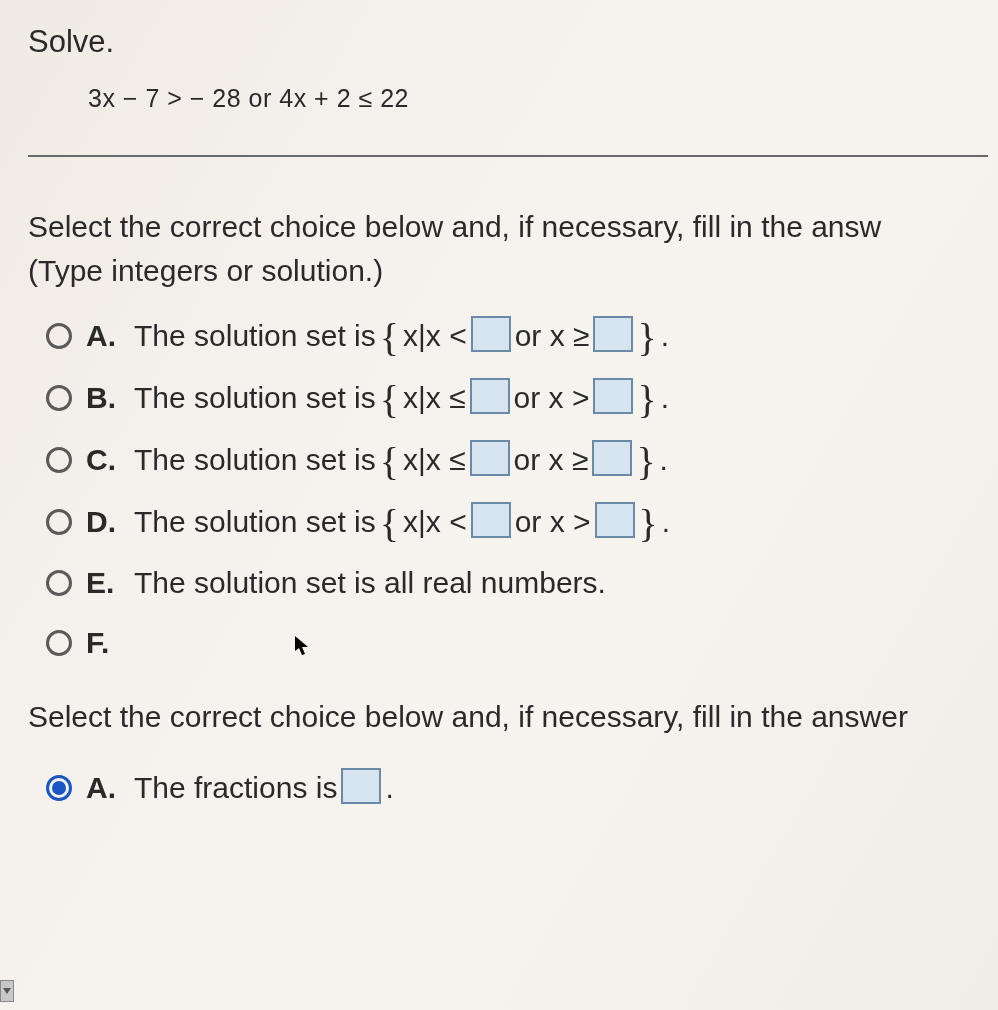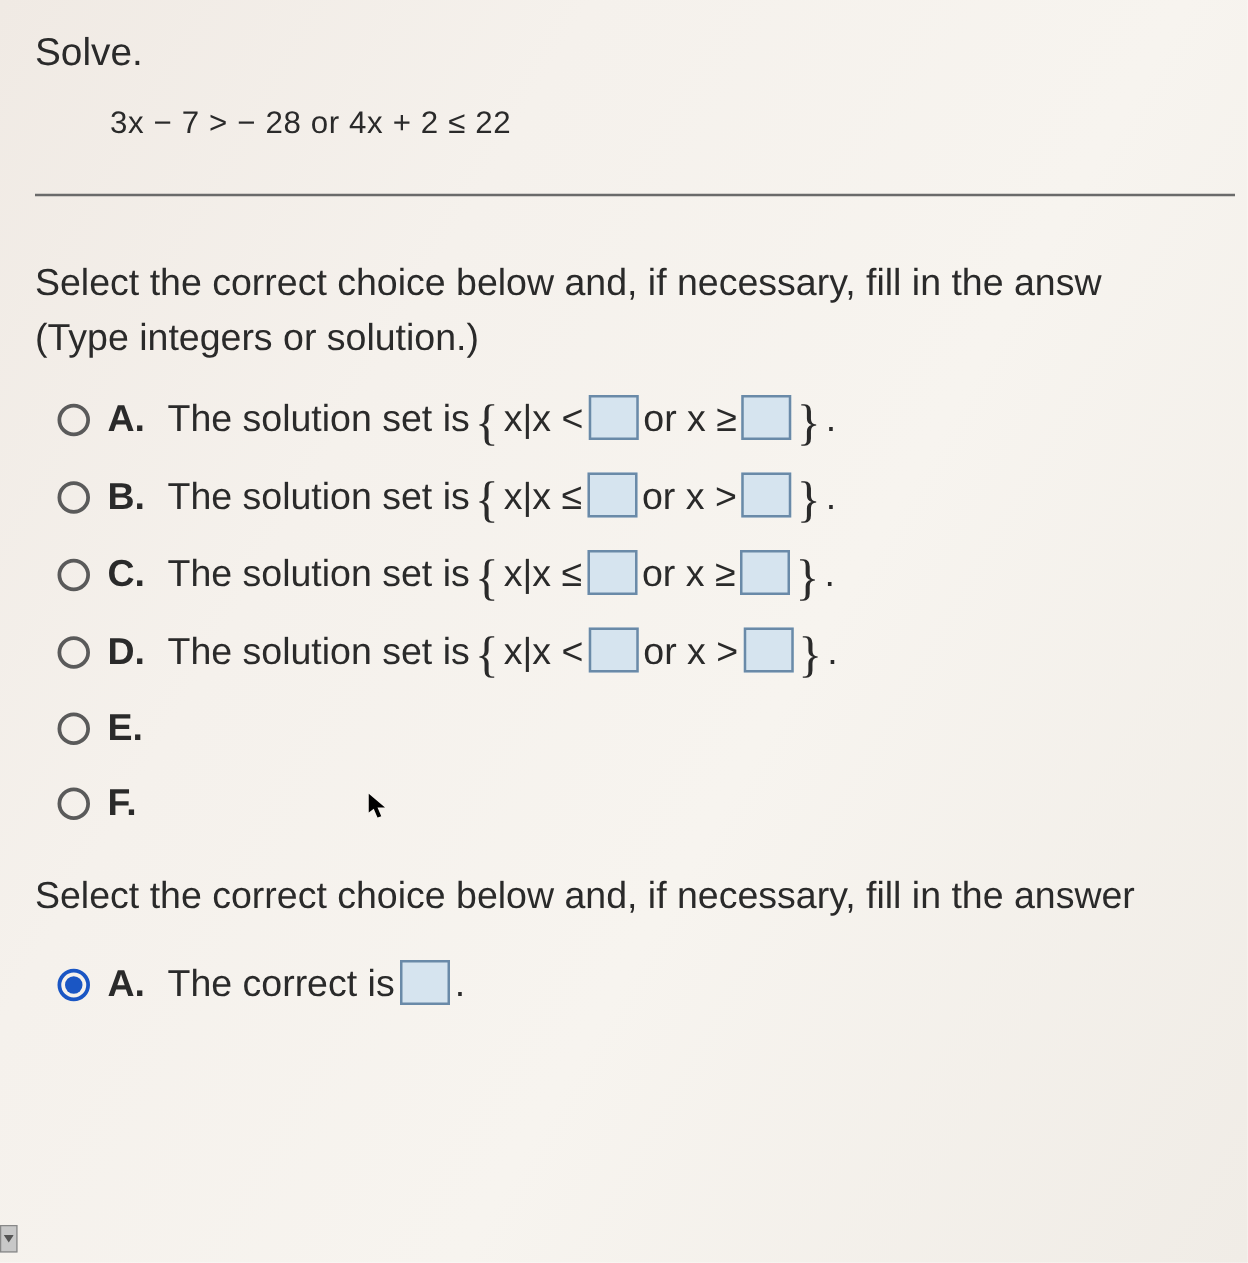--- a/index.html
+++ b/index.html
@@ -204,20 +204,21 @@
         <span> or x &gt; </span>
         <span class="answer-box"></span>
         <span class="brace">}</span>
           <span>.</span>
       </span>
     </div>
 
     <div class="choice-row">
       <span class="radio"></span>
       <span class="choice-letter">E.</span>
+      <span class="choice-text">The solution set is all real numbers.</span>
     </div>
 
     <div class="choice-row">
       <span class="radio"></span>
       <span class="choice-letter">F.</span>
       <span class="cursor">
         <svg viewBox="0 0 16 22">
             <path d="M1 1 L1 16 L5 13 L8 20 L11 19 L8 12 L14 12 Z" fill="#000"></path>
           </svg>
       </span>
@@ -225,21 +226,21 @@
 
   </div>
 
   <div class="instruction2">Select the correct choice below and, if necessary, fill in the answer</div>
 
   <div class="choices">
     <div class="choice-row">
       <span class="radio selected"></span>
       <span class="choice-letter">A.</span>
       <span class="choice-text">
-        <span>The correct is </span>
+        <span>The fractions is </span>
         <span class="answer-box"></span>
         <span>.</span>
       </span>
     </div>
   </div>
 
 </div>
 
 <div class="side-tab">
   <svg viewBox="0 0 8 10">

